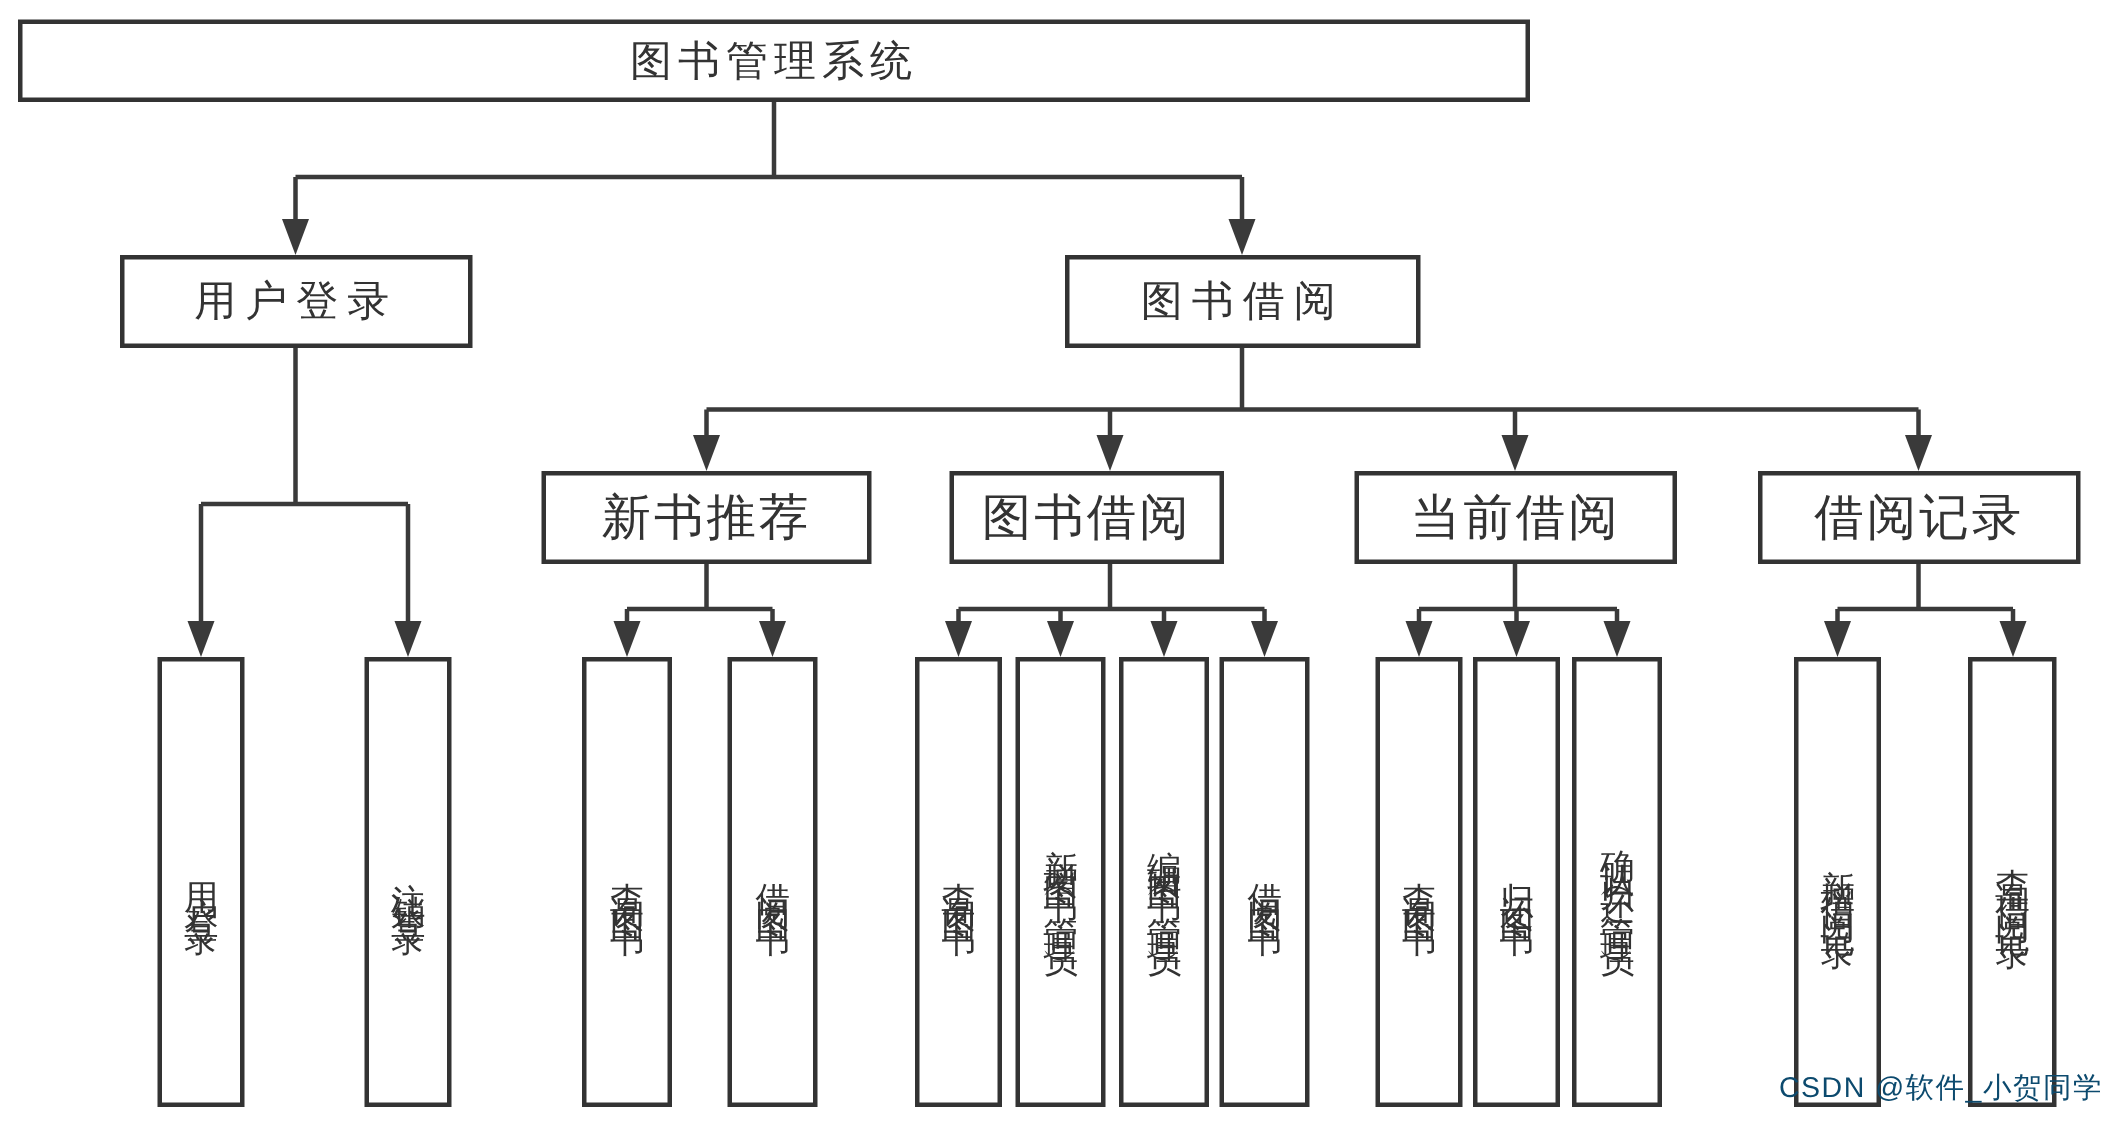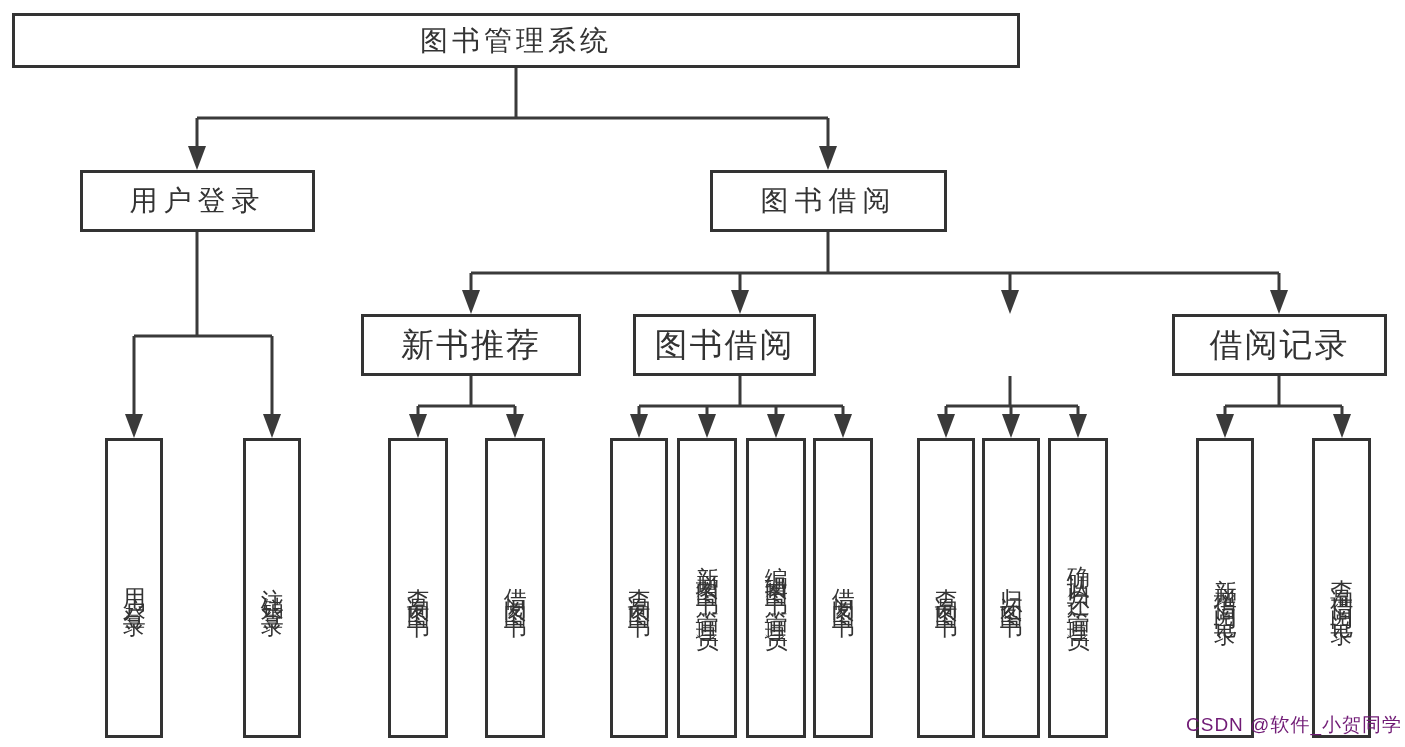--- a/index.html
+++ b/index.html
@@ -59,21 +59,21 @@
     writing-mode: vertical-rl;
     font-size: 23px;
     letter-spacing: 9px;
     line-height: 1.1;
   }
   .watermark {
     position: absolute;
     left: 1186px;
     top: 712px;
     font-size: 19px;
-    color: #701a75;
+    color: #0c4a6e;
     letter-spacing: 1px;
     white-space: nowrap;
   }
 </style>
 </head>
 <body>
 
 <div class="canvas">
 
   <svg class="connectors" viewBox="0 0 1405 747" xmlns="http://www.w3.org/2000/svg">
@@ -129,20 +129,23 @@
   <div class="box" style="left:710px;top:170px;width:237px;height:62px">
     <span class="lbl-l2">图书借阅</span>
   </div>
 
   <div class="box" style="left:361px;top:314px;width:220px;height:62px">
     <span class="lbl-l3">新书推荐</span>
   </div>
   <div class="box" style="left:633px;top:314px;width:183px;height:62px">
     <span class="lbl-l3">图书借阅</span>
   </div>
+  <div class="box" style="left:903px;top:314px;width:215px;height:62px">
+    <span class="lbl-l3">当前借阅</span>
+  </div>
   <div class="box" style="left:1172px;top:314px;width:215px;height:62px">
     <span class="lbl-l3">借阅记录</span>
   </div>
 
   <div class="box" style="left:105px;top:438px;width:58px;height:300px">
     <span class="lbl-leaf">用户登录</span>
   </div>
   <div class="box" style="left:243px;top:438px;width:58px;height:300px">
     <span class="lbl-leaf">注销登录</span>
   </div>

